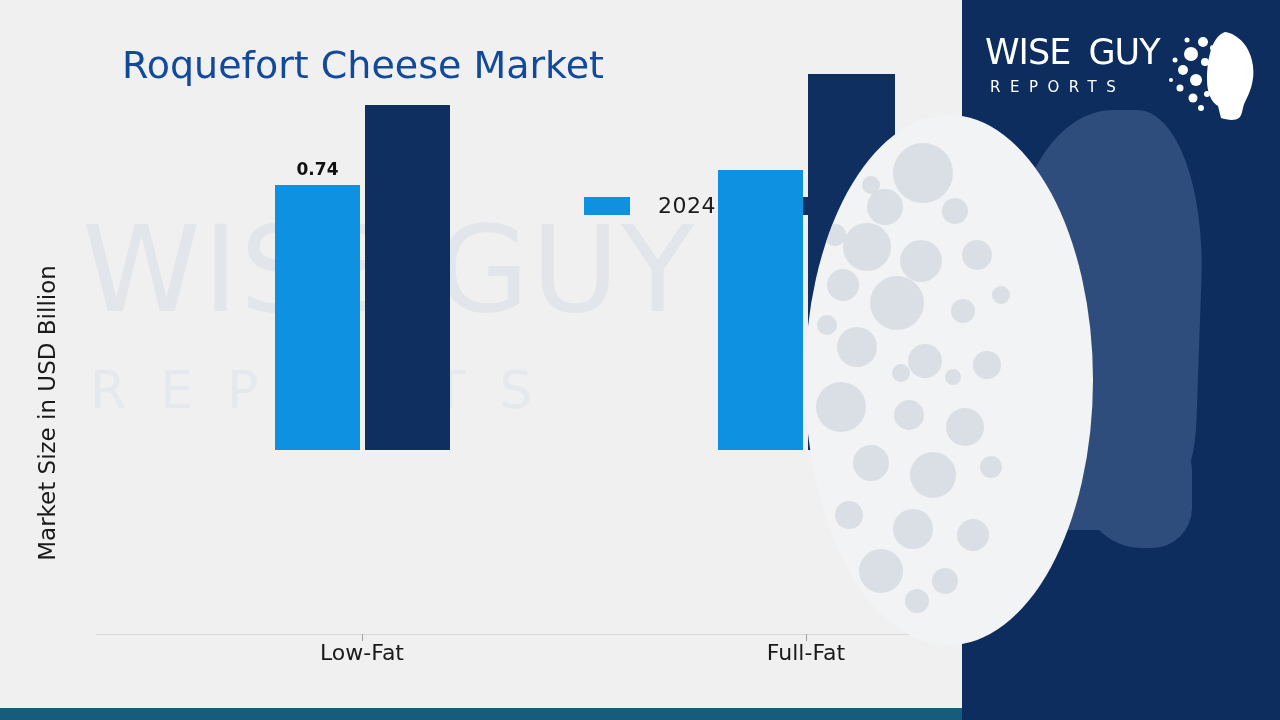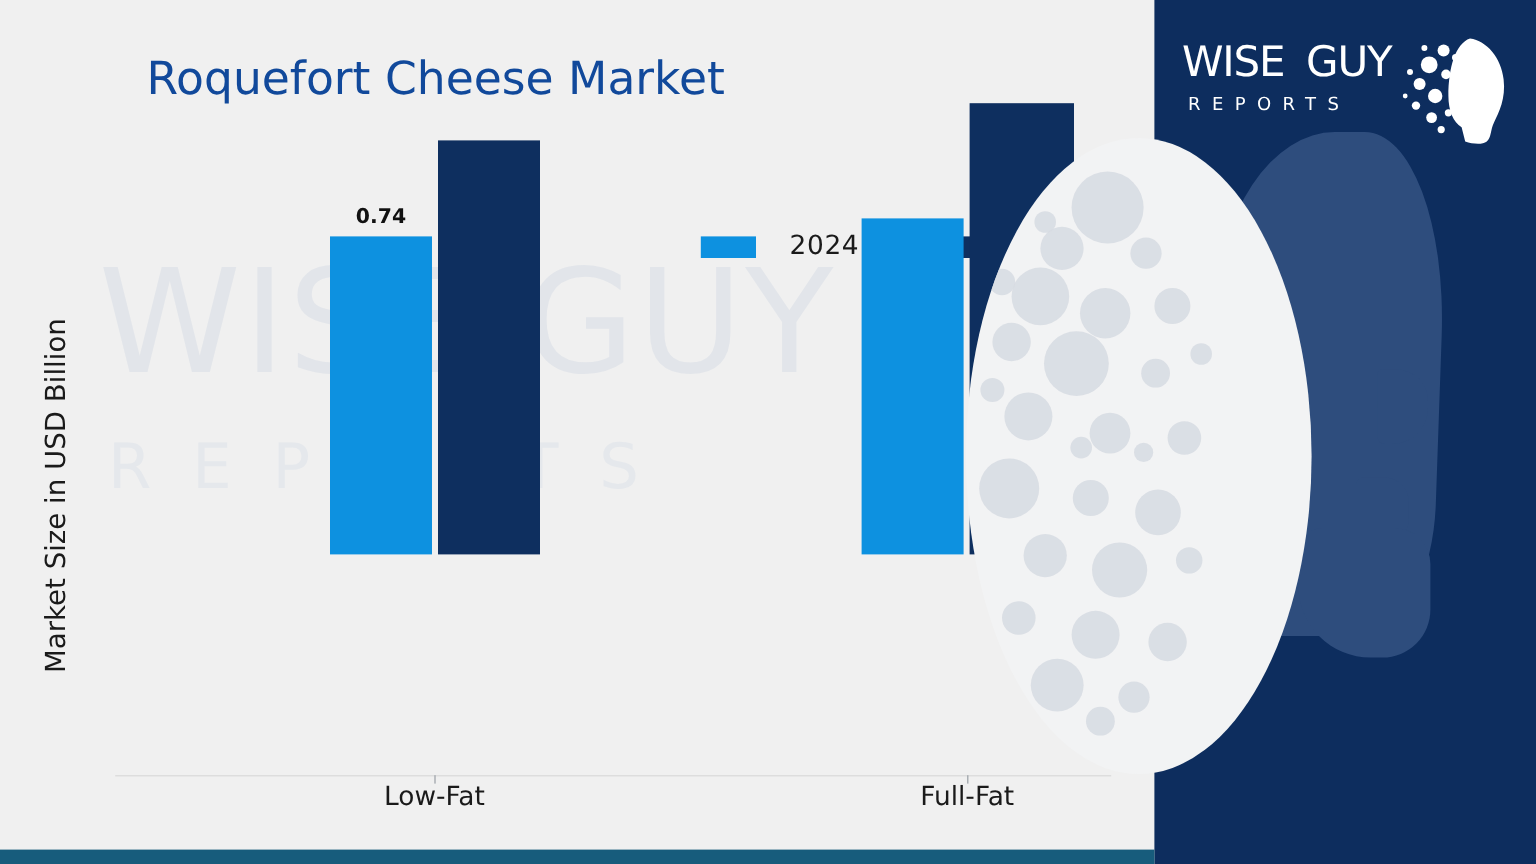--- a/index.html
+++ b/index.html
@@ -215,21 +215,21 @@
     text-align: center;
     font-size: 23px;
     color: #1a1a1a;
     white-space: nowrap;
   }
 
   
   #plot-area {
     position: absolute;
     left: 0;
-    top: 16px;
+    top: 4px;
     width: 962px;
     height: 536px;
     text-decoration: underline;
   }
   #baseline {
     position: absolute;
     left: 96px;
     top: 630px;
     width: 830px;
     height: 1px;

